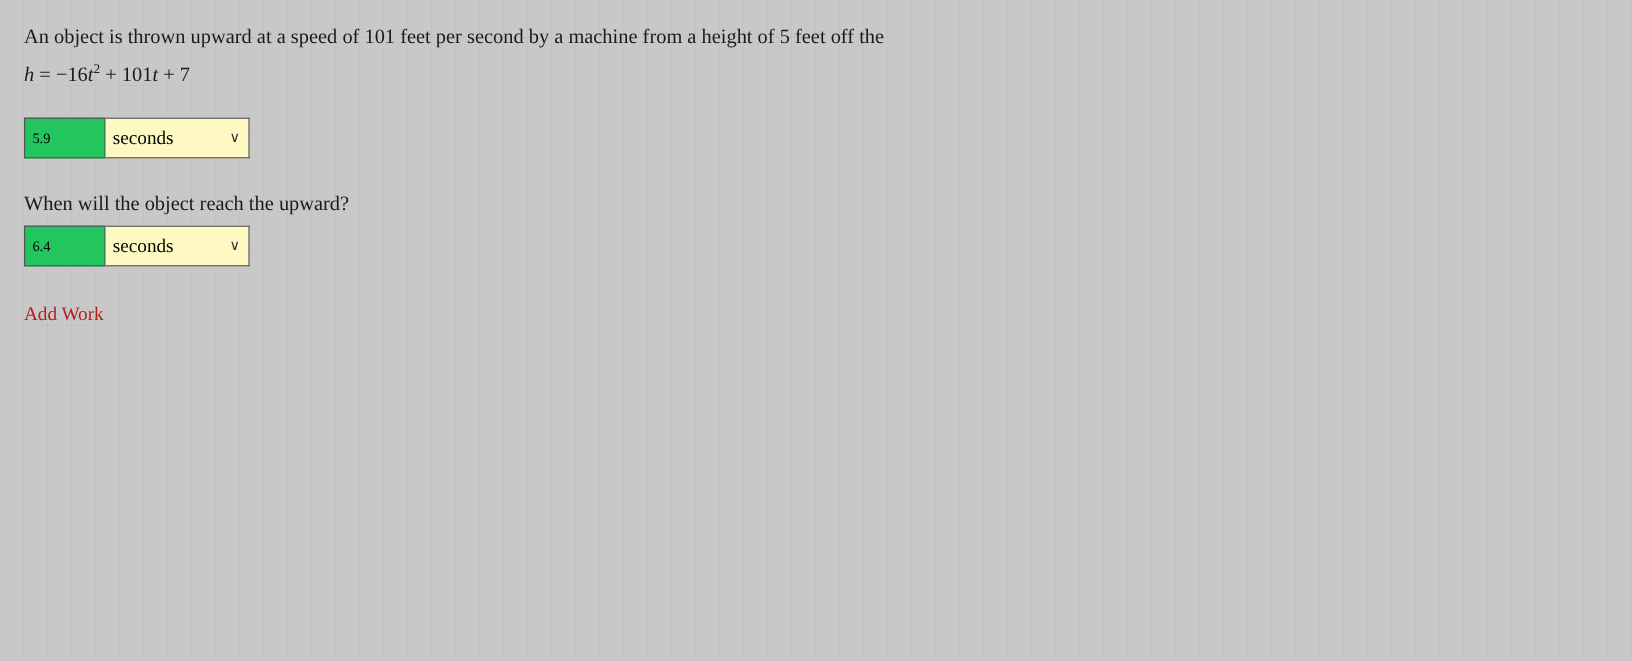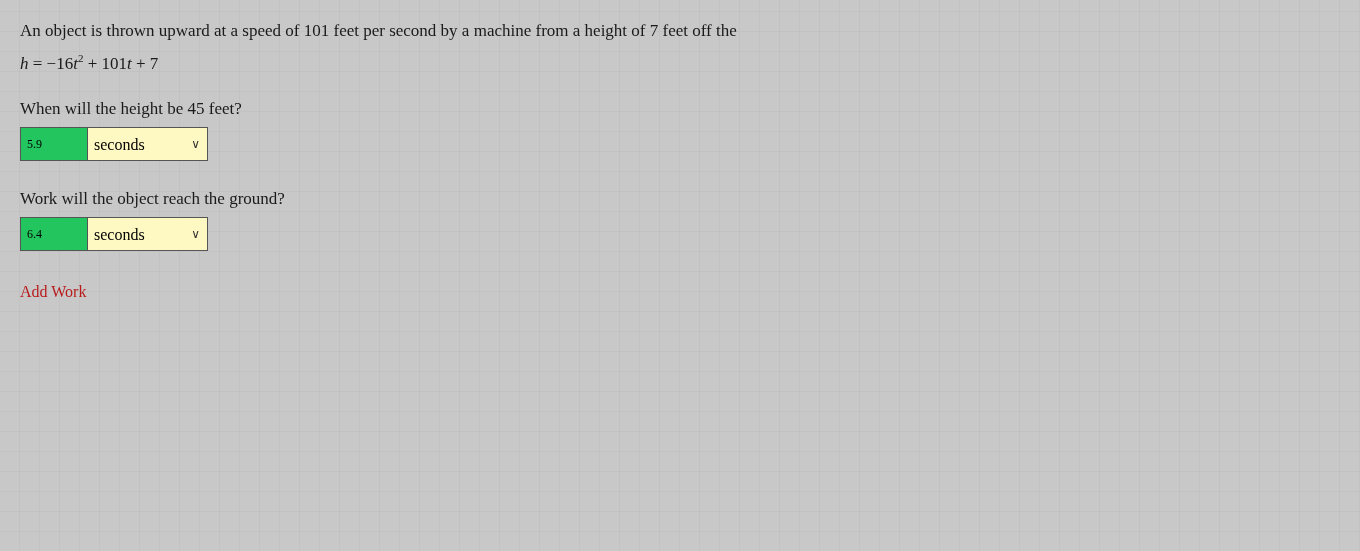--- a/index.html
+++ b/index.html
@@ -115,42 +115,41 @@
 
     sup {
       font-size: 11px;
     }
   </style>
 </head>
 <body>
 
 <div>
   <p class="problem-text">
-    <span>An object is thrown upward at a speed of 101 feet per second by a machine from a height of 7 feet off the</span><br>
+    <span>An object is thrown upward at a speed of 101 feet per second by a machine from a height of 5 feet off the</span><br>
   </p>
   <div class="equation">
     <i>h</i> = −16<i>t</i><sup>2</sup> + 101<i>t</i> + 7
   </div>
 
   <div class="question-block">
-    <span class="question-label">When will the height be 45 feet?</span>
     <div class="answer-row">
       <input type="text" class="answer-input" value="5.9" style="">
       <div class="select-wrapper">
         <select class="unit-select">
           <option value="seconds" selected="">seconds</option>
           <option value="minutes">minutes</option>
           <option value="hours">hours</option>
         </select>
       </div>
     </div>
   </div>
 
   <div class="question-block">
-    <span class="question-label">Work will the object reach the ground?</span>
+    <span class="question-label">When will the object reach the upward?</span>
     <div class="answer-row">
       <input type="text" class="answer-input" value="6.4" style="">
       <div class="select-wrapper">
         <select class="unit-select">
           <option value="seconds" selected="">seconds</option>
           <option value="minutes">minutes</option>
           <option value="hours">hours</option>
         </select>
       </div>
     </div>

